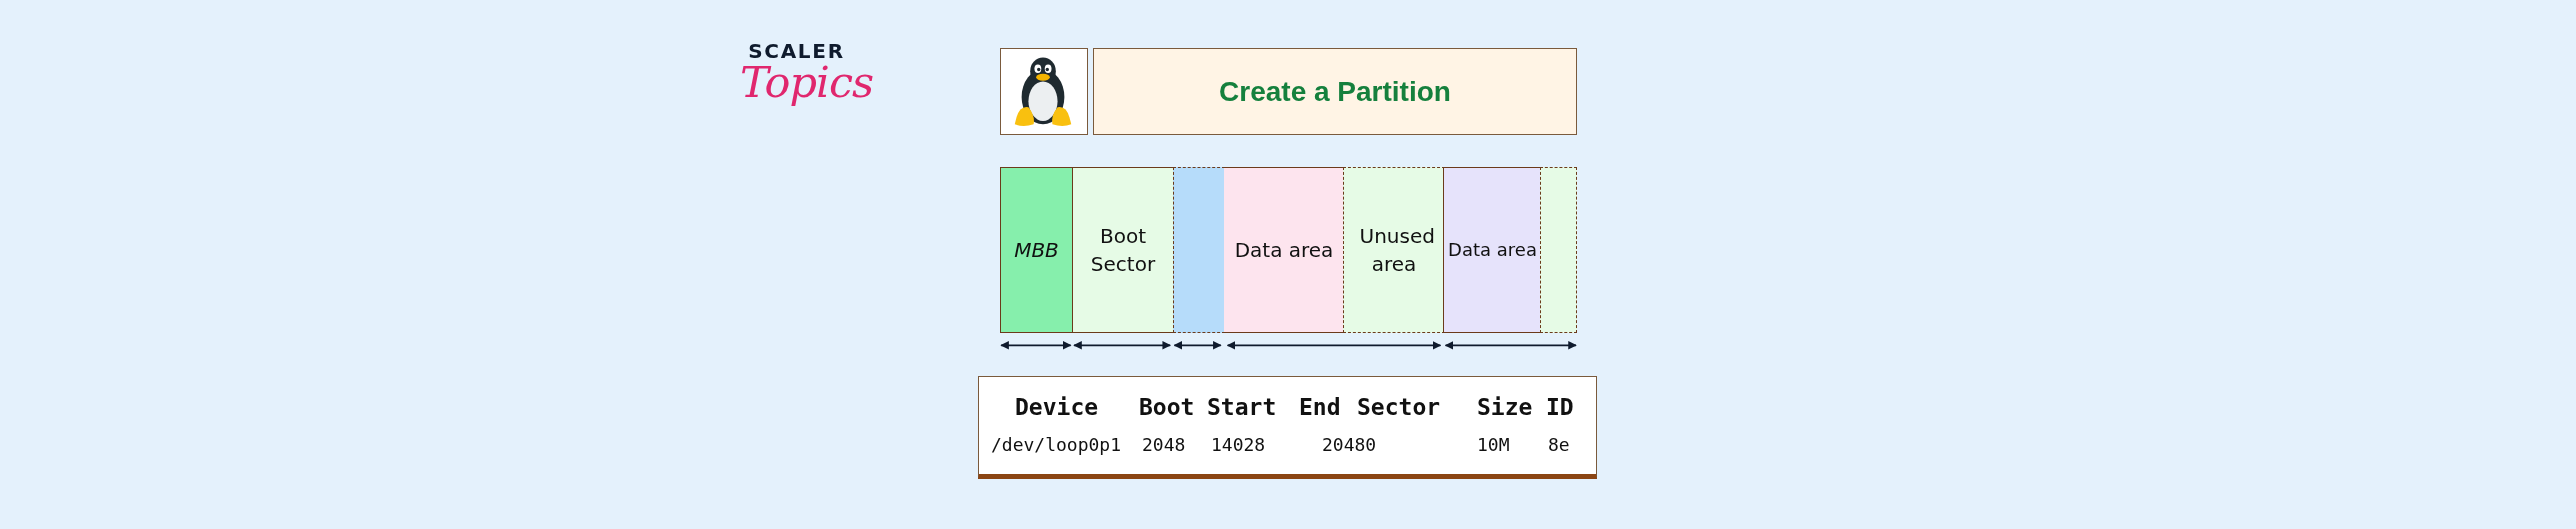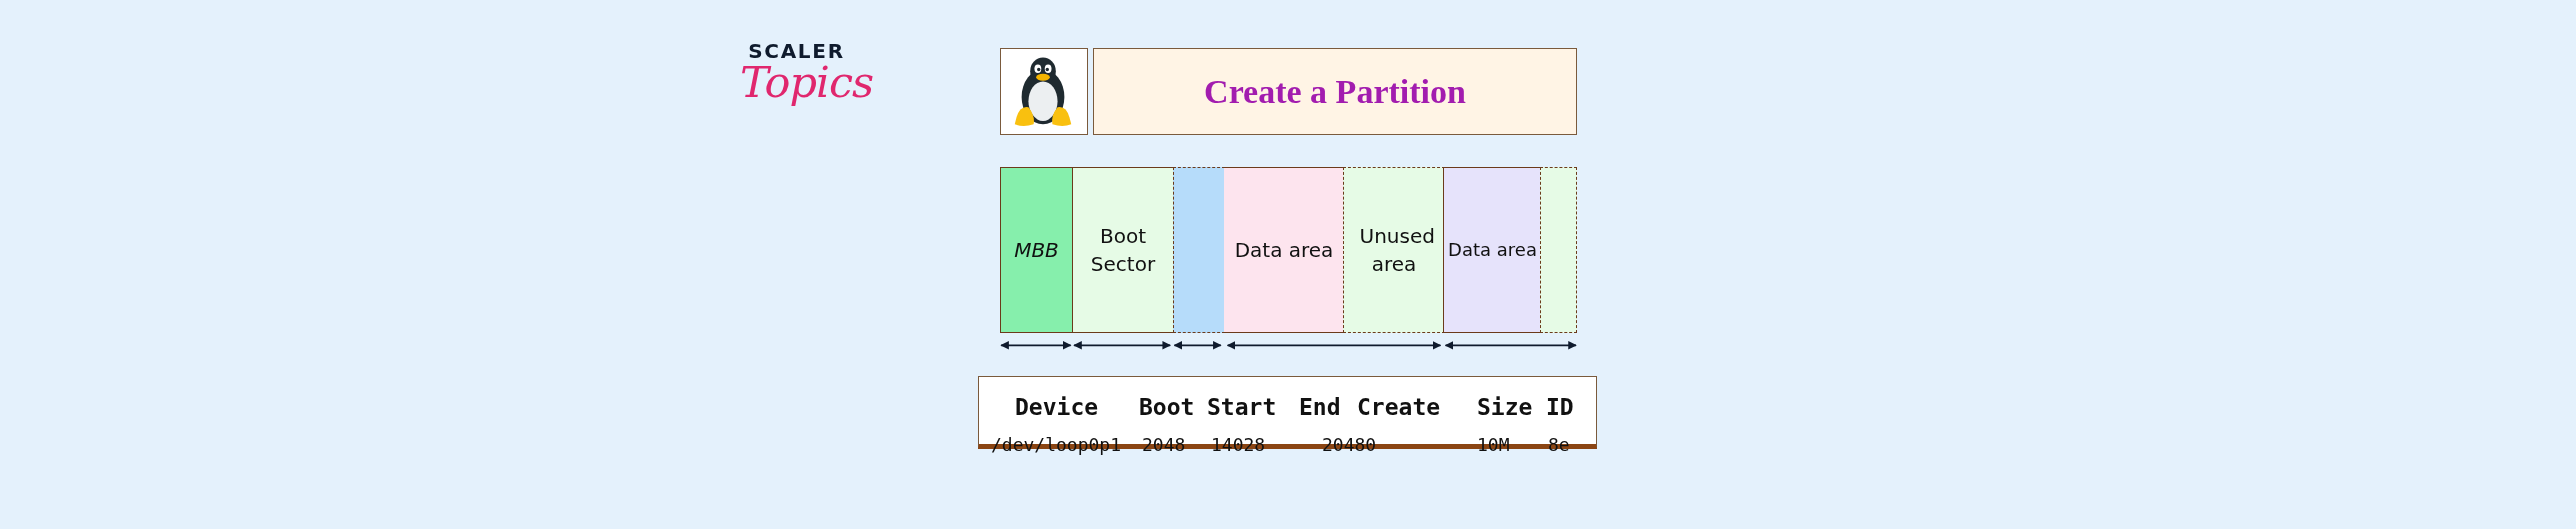--- a/index.html
+++ b/index.html
@@ -30,38 +30,38 @@
   #tux-box {
     left: 1000px; top: 48px; width: 88px; height: 87px;
     background: #ffffff; border: 1.7px solid #7a5a3c;
   }
   #title-box {
     left: 1093px; top: 48px; width: 484px; height: 87px;
     background: #fff4e5; border: 1.7px solid #7a5a3c;
     display: flex; align-items: center; justify-content: center;
   }
   #title-text {
-    font-family: Liberation Serif, serif; font-weight: bold;
-    font-size: 34px; color: #a21caf;
+    font-family: Liberation Sans, sans-serif; font-weight: bold;
+    font-size: 28px; color: #15803d;
   }
 
   
   .block {
     top: 167px; height: 166px;
     display: flex; align-items: center; justify-content: center;
     text-align: center;
     font-family: "DejaVu Sans", sans-serif; font-size: 20px; color: #111;
     line-height: 1.4;
   }
   .solid { border: 1.7px solid #6b3a1a; }
   .dashed { border: 1.7px dashed #6b3a1a; }
 
   
   #table-box {
-    left: 978px; top: 376px; width: 619px; height: 73px;
+    left: 978px; top: 376px; width: 619px; height: 103px;
     background: #ffffff;
     border: 1.7px solid #7a5a3c;
     border-bottom: 5.2px solid #8b4513;
     font-family: "DejaVu Sans Mono", monospace;
   }
   .th {
     position: absolute; top: 17px;
     font-weight: bold; font-size: 23px; color: #111; white-space: pre;
   }
   .td {
@@ -133,21 +133,21 @@
   <line x1="208" y1="12" x2="262" y2="12" stroke="#0f1b2d" stroke-width="2" marker-start="url(#ah)" marker-end="url(#ah)"></line>
   <line x1="270" y1="12" x2="518" y2="12" stroke="#0f1b2d" stroke-width="2" marker-start="url(#ah)" marker-end="url(#ah)"></line>
   <line x1="524" y1="12" x2="676" y2="12" stroke="#0f1b2d" stroke-width="2" marker-start="url(#ah)" marker-end="url(#ah)"></line>
 </svg>
 
 <div class="abs" id="table-box">
   <span class="th" style="left:36px;">Device</span>
   <span class="th" style="left:160px;">Boot</span>
   <span class="th" style="left:228px;">Start</span>
   <span class="th" style="left:320px;">End</span>
-  <span class="th" style="left:378px;">Create</span>
+  <span class="th" style="left:378px;">Sector</span>
   <span class="th" style="left:498px;">Size</span>
   <span class="th" style="left:567px;">ID</span>
 
   <span class="td" style="left:12px;">/dev/loop0p1</span>
   <span class="td" style="left:163px;">2048</span>
   <span class="td" style="left:232px;">14028</span>
   <span class="td" style="left:343px;">20480</span>
   <span class="td" style="left:498px;">10M</span>
   <span class="td" style="left:569px;">8e</span>
 </div>

